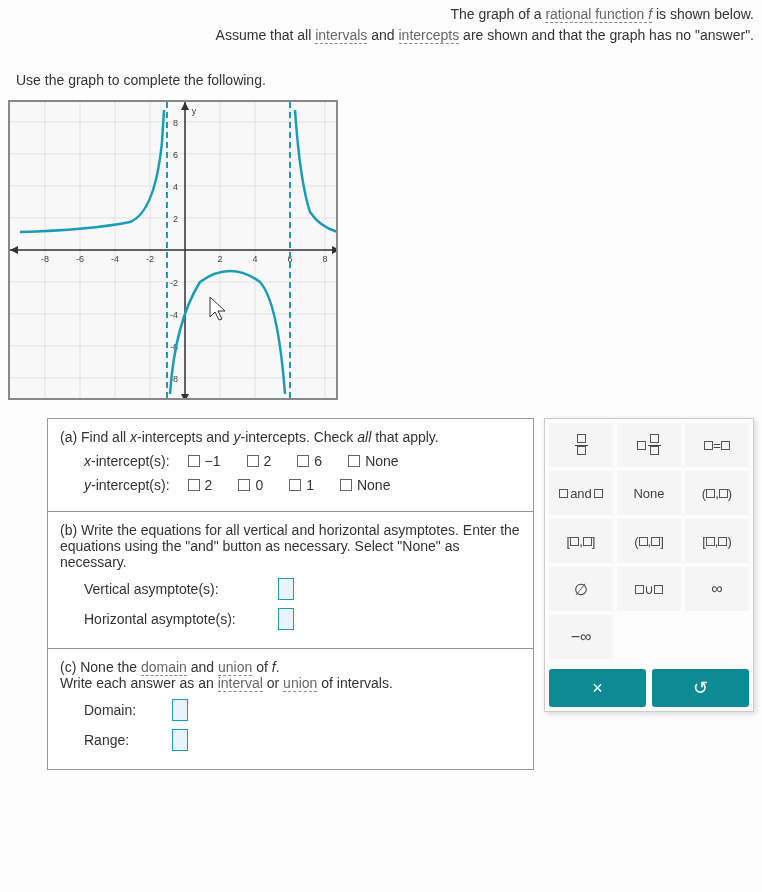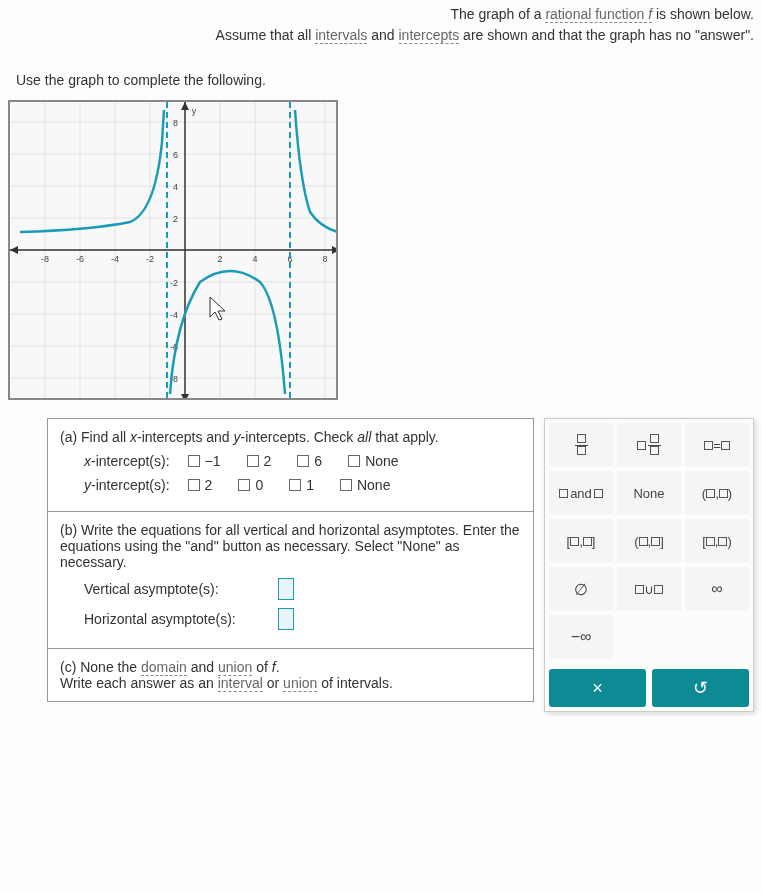--- a/index.html
+++ b/index.html
@@ -250,20 +250,28 @@
         <span class="sub-label">Horizontal asymptote(s):</span>
         <span class="answer-box"></span>
       </div>
     </div>
 
     <div class="section">
       <div>
         <span>(c) None the </span><span class="underline-term">domain</span><span> and </span><span class="underline-term">union</span><span> of </span><span class="italic">f</span><span>.</span><br>
         <span>Write each answer as an </span><span class="underline-term">interval</span><span> or </span><span class="underline-term">union</span><span> of intervals.</span>
       </div>
+      <div class="row sub-indent">
+        <span class="label" style="width:70px;display:inline-block">Domain:</span>
+        <span class="answer-box"></span>
+      </div>
+      <div class="row sub-indent">
+        <span class="label" style="width:70px;display:inline-block">Range:</span>
+        <span class="answer-box"></span>
+      </div>
     </div>
 
   </div>
 
   <div class="toolbox">
     <div class="tool-grid">
       <div class="tool-cell">
         <span class="frac">
             <span class="num"><span class="sq"></span></span>
             <span class="den"><span class="sq"></span></span>

